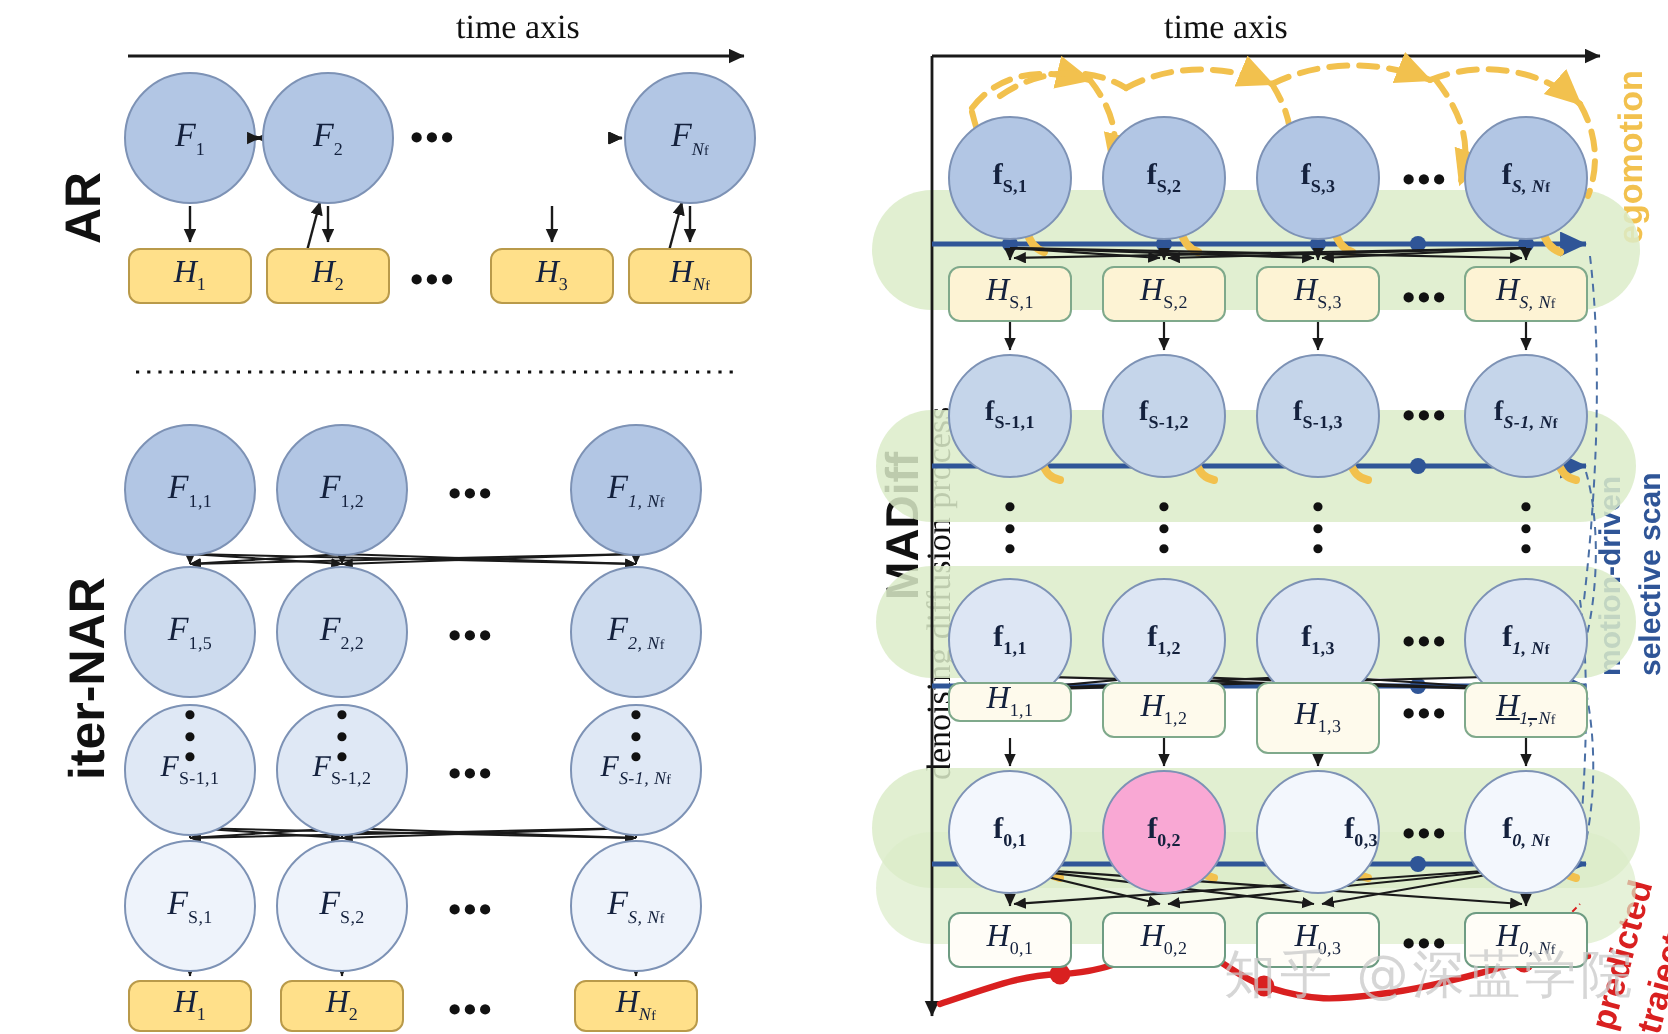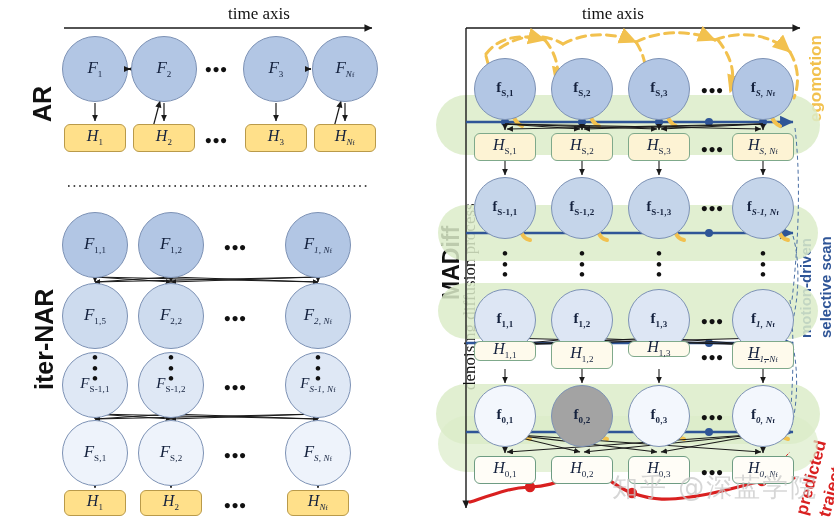--- a/index.html
+++ b/index.html
@@ -79,23 +79,20 @@
 
   <div class="timeaxis" style="left:228px;top:4px;"><span>time axis</span></div>
 
   <div class="circ" style="left:62px;top:36px;width:66px;height:66px;background:#b2c6e4;">
     <span class="lbl">F<span class="sub">1</span></span>
   </div>
   <div class="circ" style="left:131px;top:36px;width:66px;height:66px;background:#b2c6e4;">
     <span class="lbl">F<span class="sub">2</span></span>
   </div>
   <div class="dots3" style="left:205px;top:60px;"><span>•••</span></div>
-  <div class="circ" style="left:243px;top:36px;width:66px;height:66px;background:#b2c6e4;">
-    <span class="lbl">F<span class="sub">3</span></span>
-  </div>
   <div class="circ" style="left:312px;top:36px;width:66px;height:66px;background:#b2c6e4;">
     <span class="lbl">F<span class="sub it">N</span><span class="sub" style="font-size:7px">f</span></span>
   </div>
 
   <div class="box yellowbox" style="left:64px;top:124px;width:62px;height:28px;">
     <span class="lbl">H<span class="sub">1</span></span>
   </div>
   <div class="box yellowbox" style="left:133px;top:124px;width:62px;height:28px;">
     <span class="lbl">H<span class="sub">2</span></span>
   </div>
@@ -255,35 +252,35 @@
   <div class="circ" style="left:732px;top:289px;width:62px;height:62px;background:#dde6f4;">
     <span class="lbl bf">f<span class="sub it">1, N</span><span class="sub" style="font-size:7px">f</span></span>
   </div>
 
   <div class="box hbox-m" style="left:474px;top:341px;width:62px;height:20px;">
     <span class="lbl">H<span class="sub">1,1</span></span>
   </div>
   <div class="box hbox-m" style="left:551px;top:341px;width:62px;height:28px;">
     <span class="lbl">H<span class="sub">1,2</span></span>
   </div>
-  <div class="box hbox-m" style="left:628px;top:341px;width:62px;height:16px;text-align:center;">
+  <div class="box hbox-m" style="left:628px;top:341px;width:62px;height:36px;text-align:center;">
     <span class="lbl">H<span class="sub">1,3</span></span>
   </div>
   <div class="dots3" style="left:701px;top:348px;"><span>•••</span></div>
   <div class="box hbox-m" style="left:732px;top:341px;width:62px;height:28px;text-decoration:underline;">
     <span class="lbl">H<span class="sub it">1, N</span><span class="sub" style="font-size:7px">f</span></span>
   </div>
 
   <div class="circ" style="left:474px;top:385px;width:62px;height:62px;background:#f3f7fd;">
     <span class="lbl bf">f<span class="sub">0,1</span></span>
   </div>
-  <div class="circ" style="left:551px;top:385px;width:62px;height:62px;background:#a3a3a3;">
+  <div class="circ" style="left:551px;top:385px;width:62px;height:62px;background:#f9a8d4;">
     <span class="lbl bf">f<span class="sub">0,2</span></span>
   </div>
-  <div class="circ" style="left:628px;top:385px;width:62px;height:62px;background:#f3f7fd;">
+  <div class="circ" style="left:628px;top:385px;width:62px;height:62px;background:#f3f7fd;justify-content:flex-end;">
     <span class="lbl bf">f<span class="sub">0,3</span></span>
   </div>
   <div class="dots3" style="left:701px;top:408px;"><span>•••</span></div>
   <div class="circ" style="left:732px;top:385px;width:62px;height:62px;background:#f3f7fd;">
     <span class="lbl bf">f<span class="sub it">0, N</span><span class="sub" style="font-size:7px">f</span></span>
   </div>
 
   <div class="box hbox-0" style="left:474px;top:456px;width:62px;height:28px;">
     <span class="lbl">H<span class="sub">0,1</span></span>
   </div>

